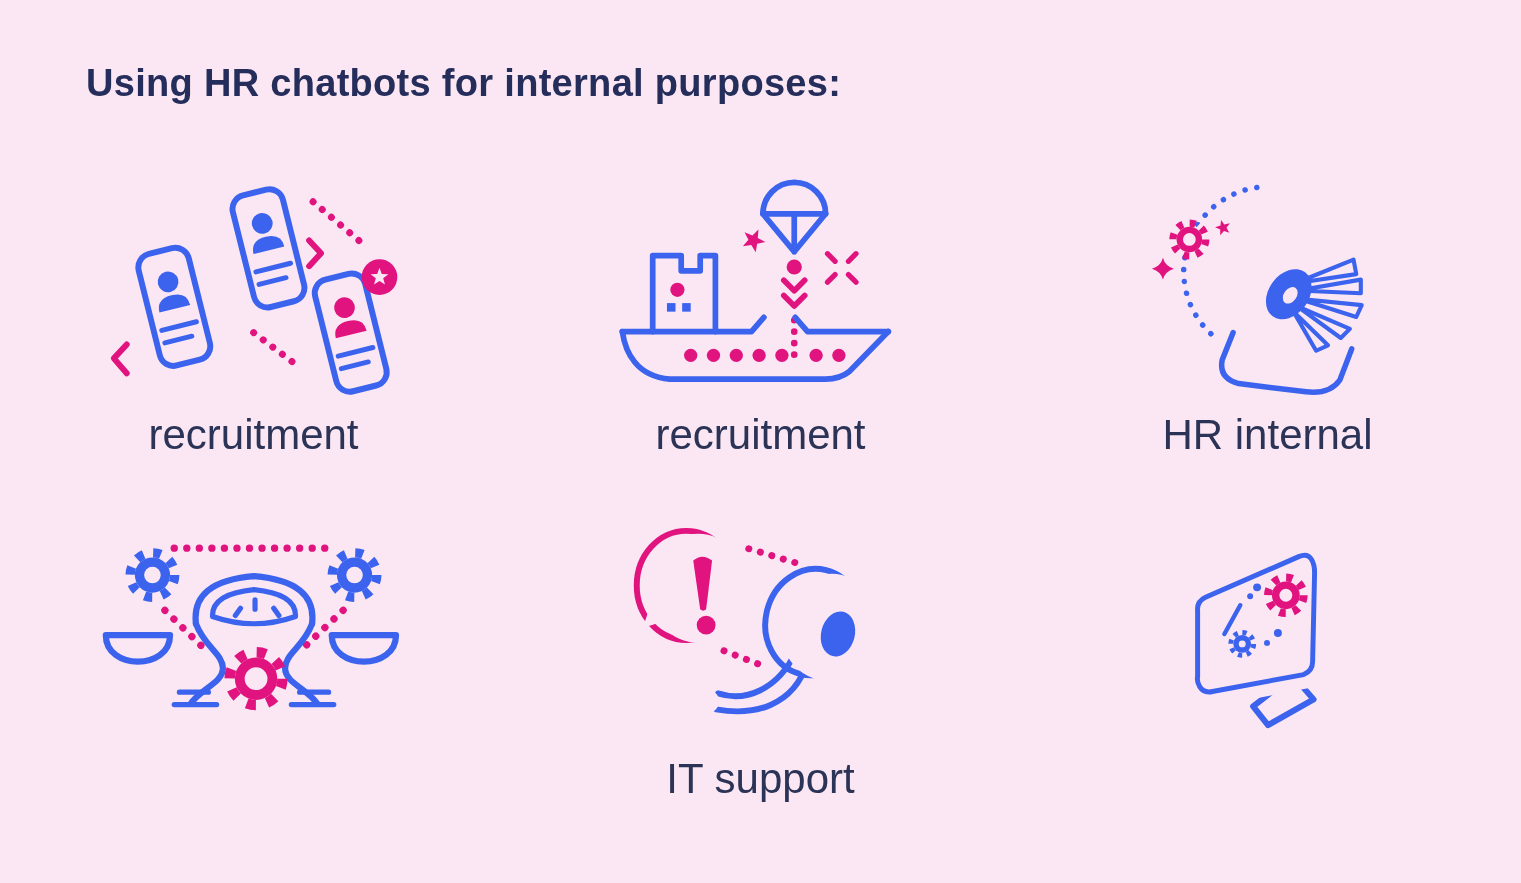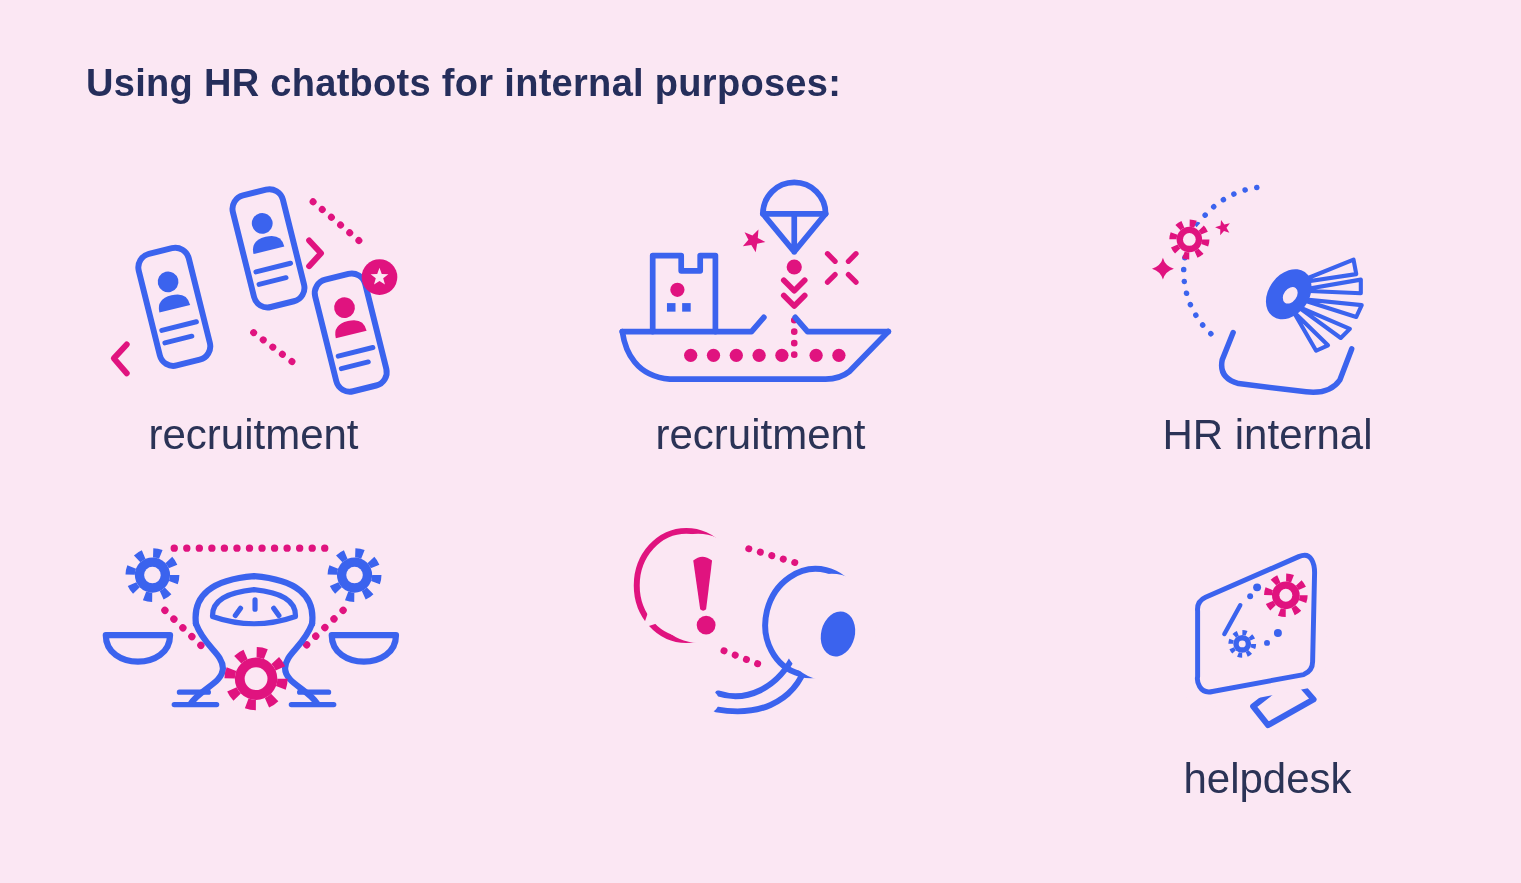--- a/index.html
+++ b/index.html
@@ -217,20 +217,21 @@
         <g>
           <ellipse class="sB" cx="208" cy="107" rx="48" ry="54" transform="rotate(14 208 107)"></ellipse>
           <path class="sB" d="M190,138 C172,175 140,188 112,179"></path>
           <path class="sB" d="M202,148 C188,192 148,202 110,195"></path>
           <circle class="sB fBg" cx="101" cy="187" r="12"></circle>
           <ellipse class="sB fBg" cx="224" cy="112" rx="48" ry="54" transform="rotate(14 224 112)"></ellipse>
           <ellipse class="fB" cx="233" cy="119" rx="17" ry="23" transform="rotate(14 233 119)"></ellipse>
         </g>
       </svg>
     </div>
+    <div class="label">IT support</div>
   </div>
 
   <div class="cell">
     <div class="icon-box">
       <svg height="228" viewBox="0 0 230 230">
         <path class="sB" d="M100,192 L140,161 L161,185 L115,211 Z"></path>
         <path class="sB fBg" d="M30,93 Q28,78 42,71 L147,25 Q161,19 169,28 Q176,36 176,48 L173,154 Q173,167 159,173 L57,193 Q43,196 36,188 Q30,181 30,170 Z"></path>
         <path class="sB5" d="M44,96 Q43,86 52,82 L146,41 Q155,37 159,44 Q162,49 162,57 L160,147 Q160,156 151,160 L59,177 Q50,179 46,172 Q43,167 44,162 Z"></path>
         <g transform="translate(133,80)">
           <circle class="fP" r="14"></circle>
@@ -242,16 +243,15 @@
           <circle class="ring ringB" r="11.5" stroke-width="5" stroke-dasharray="4.3 4.7"></circle>
           <circle class="fBg" r="3.5"></circle>
         </g>
         <circle class="fB" cx="104" cy="72" r="4"></circle>
         <circle class="fB" cx="97" cy="81" r="3"></circle>
         <circle class="fB" cx="125" cy="118" r="4"></circle>
         <circle class="fB" cx="114" cy="128" r="3"></circle>
         <line class="sB4" x1="87" y1="90" x2="71" y2="119"></line>
       </svg>
     </div>
-    <div class="label">helpdesk</div>
   </div>
 
 </div>
 
 </body></html>

